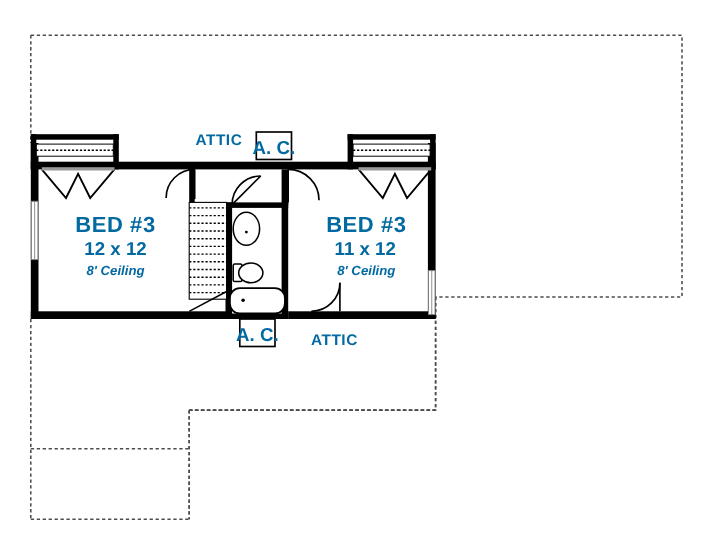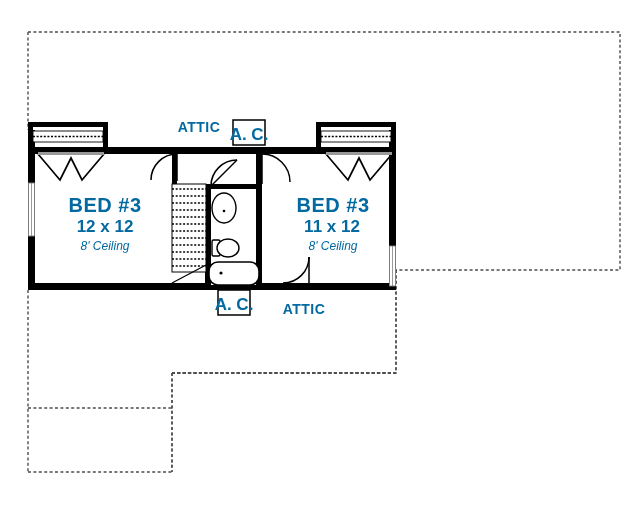--- a/index.html
+++ b/index.html
@@ -3,21 +3,21 @@
 <meta charset="utf-8">
 <style>
   html,body{margin:0;padding:0;background:#ffffff;}
   body{width:640px;height:508px;overflow:hidden;
        font-family:"Liberation Sans",sans-serif;}
   #plan{position:relative;width:640px;height:508px;background:#fff;}
   #plan svg{position:absolute;left:0;top:0;}
   .lbl{position:absolute;color:#0369a1;white-space:nowrap;}
   .room-name{font-size:20px;font-weight:bold;letter-spacing:.5px;}
   .room-dim{font-size:17px;font-weight:bold;}
-  .room-ceil{font-size:12px;font-weight:normal;font-style:italic;}
+  .room-ceil{font-size:12px;font-weight:bold;font-style:italic;}
   .attic{font-size:14px;font-weight:bold;letter-spacing:.5px;}
   .ac{font-size:17px;font-weight:bold;}
   .ctr{transform:translateX(-50%);text-align:center;}
 </style>
 </head>
 <body>
 
 <div id="plan">
 
   <svg width="640" height="508" viewBox="0 0 640 508">

